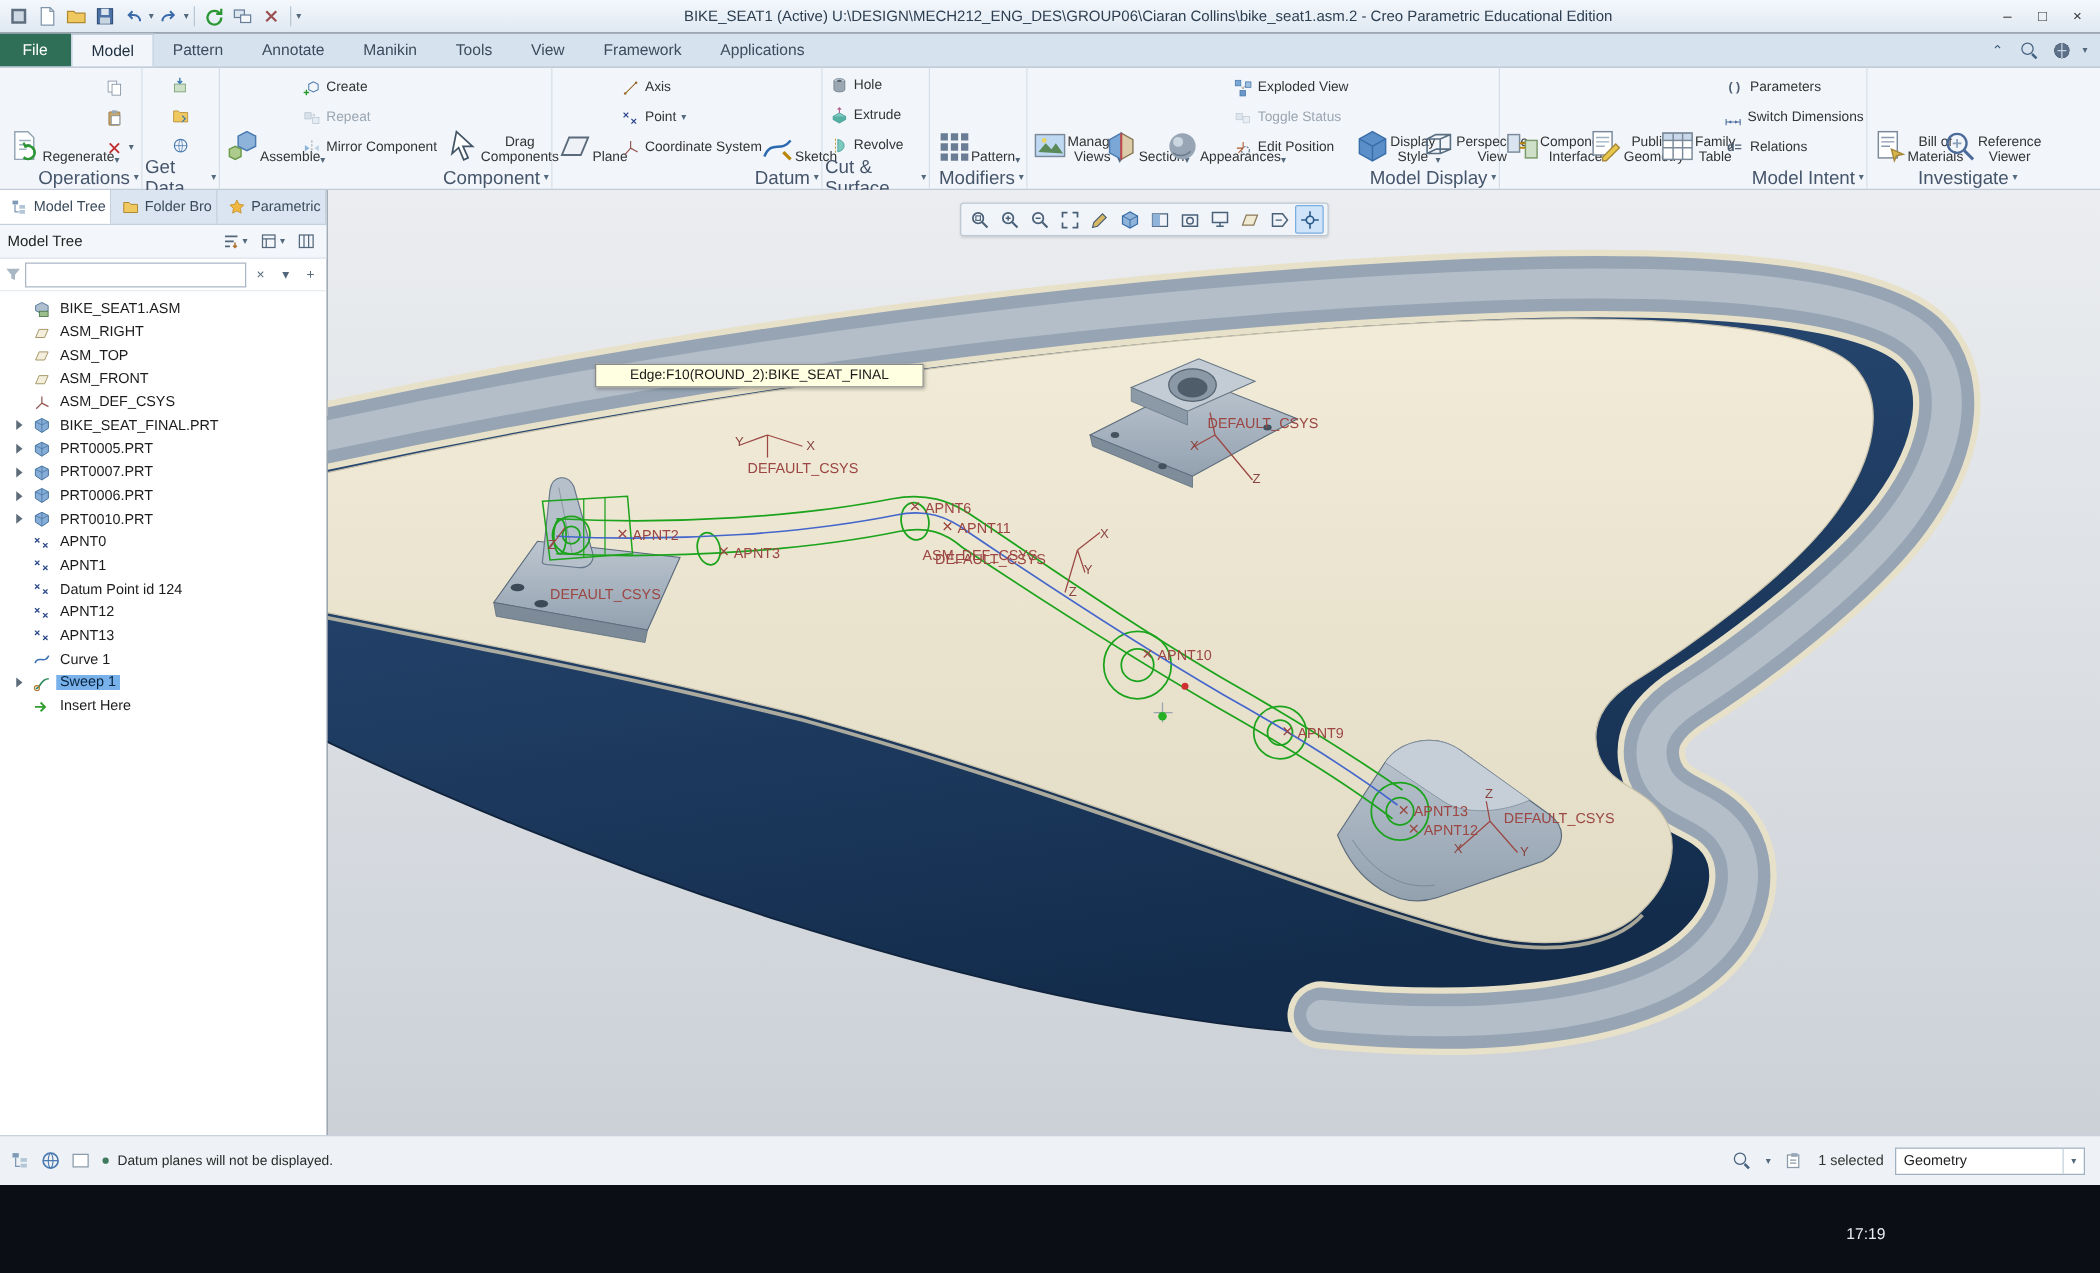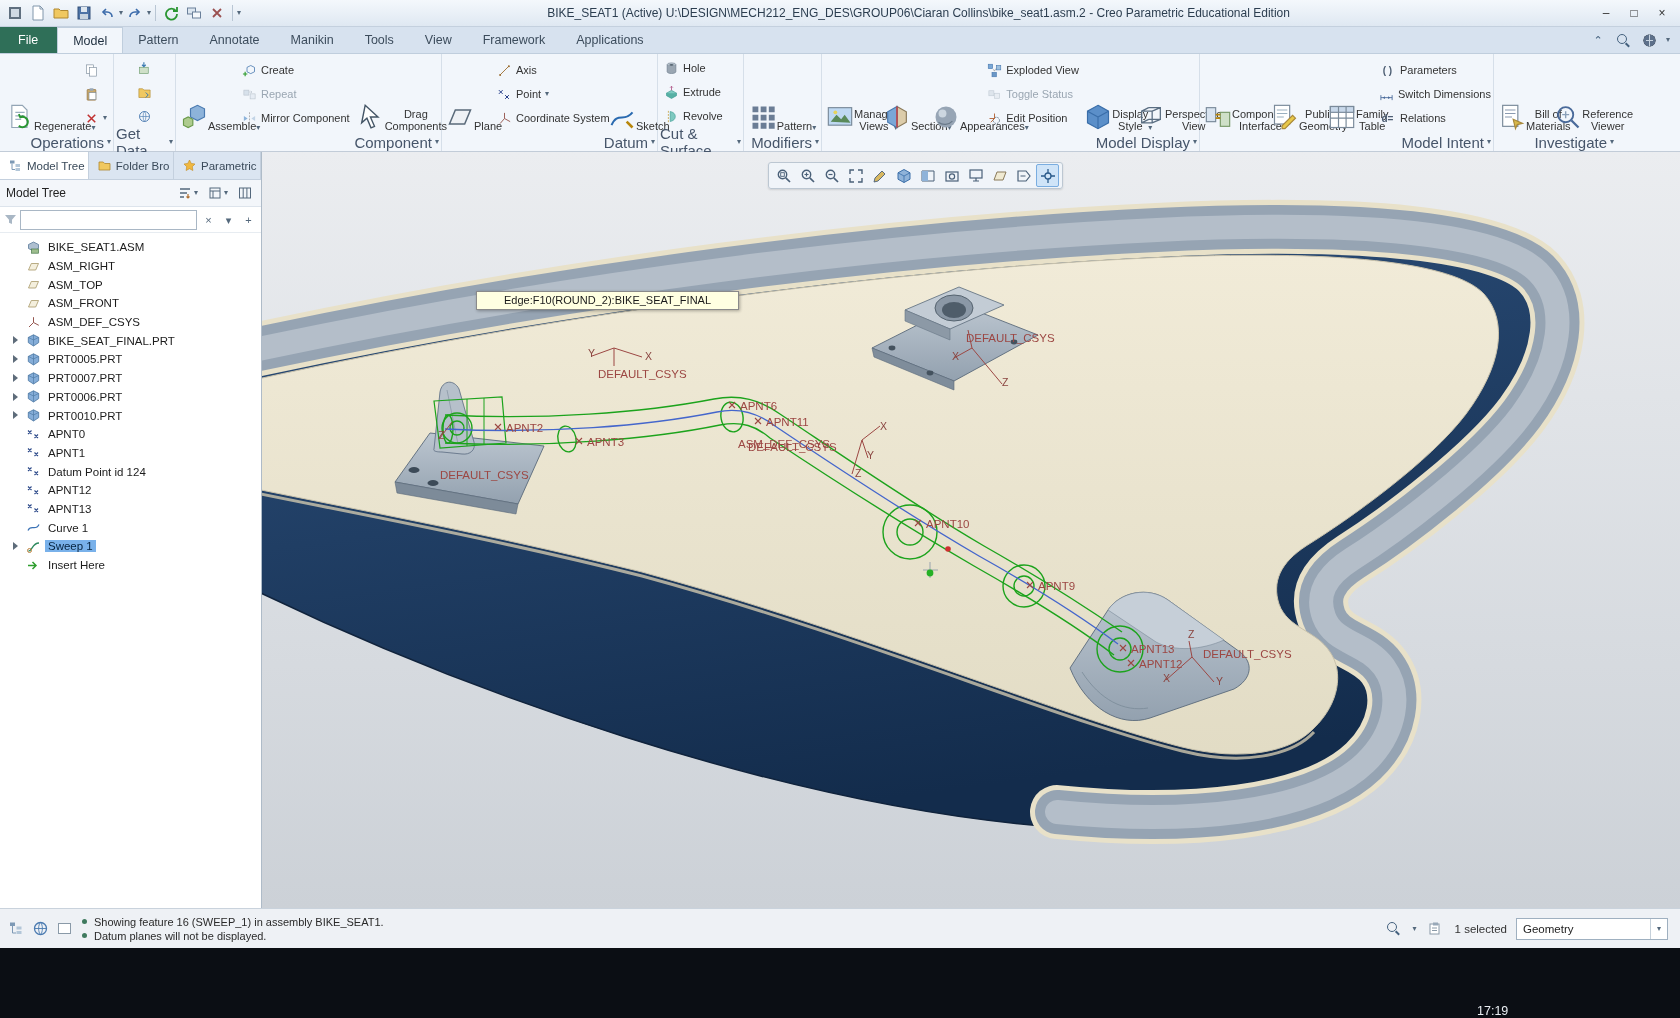--- a/index.html
+++ b/index.html
@@ -89,21 +89,21 @@
   .msg{display:flex;align-items:center}
   .msg::before{content:"";width:5px;height:5px;background:#3f7a5e;border-radius:50%;margin-right:7px;flex:none}
   .sb-right{display:flex;align-items:center;gap:9px;padding-right:6px}
   .sel-count{font-size:11.5px;color:#333}
   .combo{width:152px;height:22px;background:#fff;border:1px solid #9fb0c0;display:flex;align-items:center;font-size:11.5px}
   .combo-text{flex:1;padding:0 6px;color:#222}
   .combo-dd{width:17px;height:100%;display:flex;align-items:center;justify-content:center;border-left:1px solid #c5d0da;color:#54687c}
 
   
   .taskbar{height:70px;background:#0b0e14;position:relative}
-  .clock{position:absolute;left:1477px;top:56px;color:#e9edf2;font-size:12.5px}
+  .clock{position:absolute;left:1477px;top:32px;color:#e9edf2;font-size:12.5px}
 </style>
 </head>
 <body>
 
 <div id="app">
 
   <div class="titlebar">
     <div class="qat">
       <span class="qbtn">
           <svg viewBox="0 0 16 16">
@@ -1003,21 +1003,20 @@
             <path d="M1.5 7.5h12M7.5 1.5c2.5 2 2.5 10 0 12c-2.5-2-2.5-10 0-12z" fill="none" stroke="#4a7ab0" stroke-width=".9"></path>
           </svg>
         </span>
       <span class="sbicon">
           <svg viewBox="0 0 15 15">
             <rect x="1.5" y="2.5" width="12" height="10" fill="#fff" stroke="#8a9aa8"></rect>
           </svg>
         </span>
     </div>
     <div class="msgs">
-      <div class="msg">Showing feature 16 (SWEEP_1) in assembly BIKE_SEAT1.</div>
       <div class="msg">Datum planes will not be displayed.</div>
     </div>
     <div class="sb-right">
       <span class="sbicon">
           <span class="mag"></span>
         </span>
       <span class="ddg"></span>
       <span class="sbicon">
           <svg viewBox="0 0 15 15">
             <rect x="2" y="3" width="9" height="10" fill="#fff" stroke="#8a9aa8"></rect>

